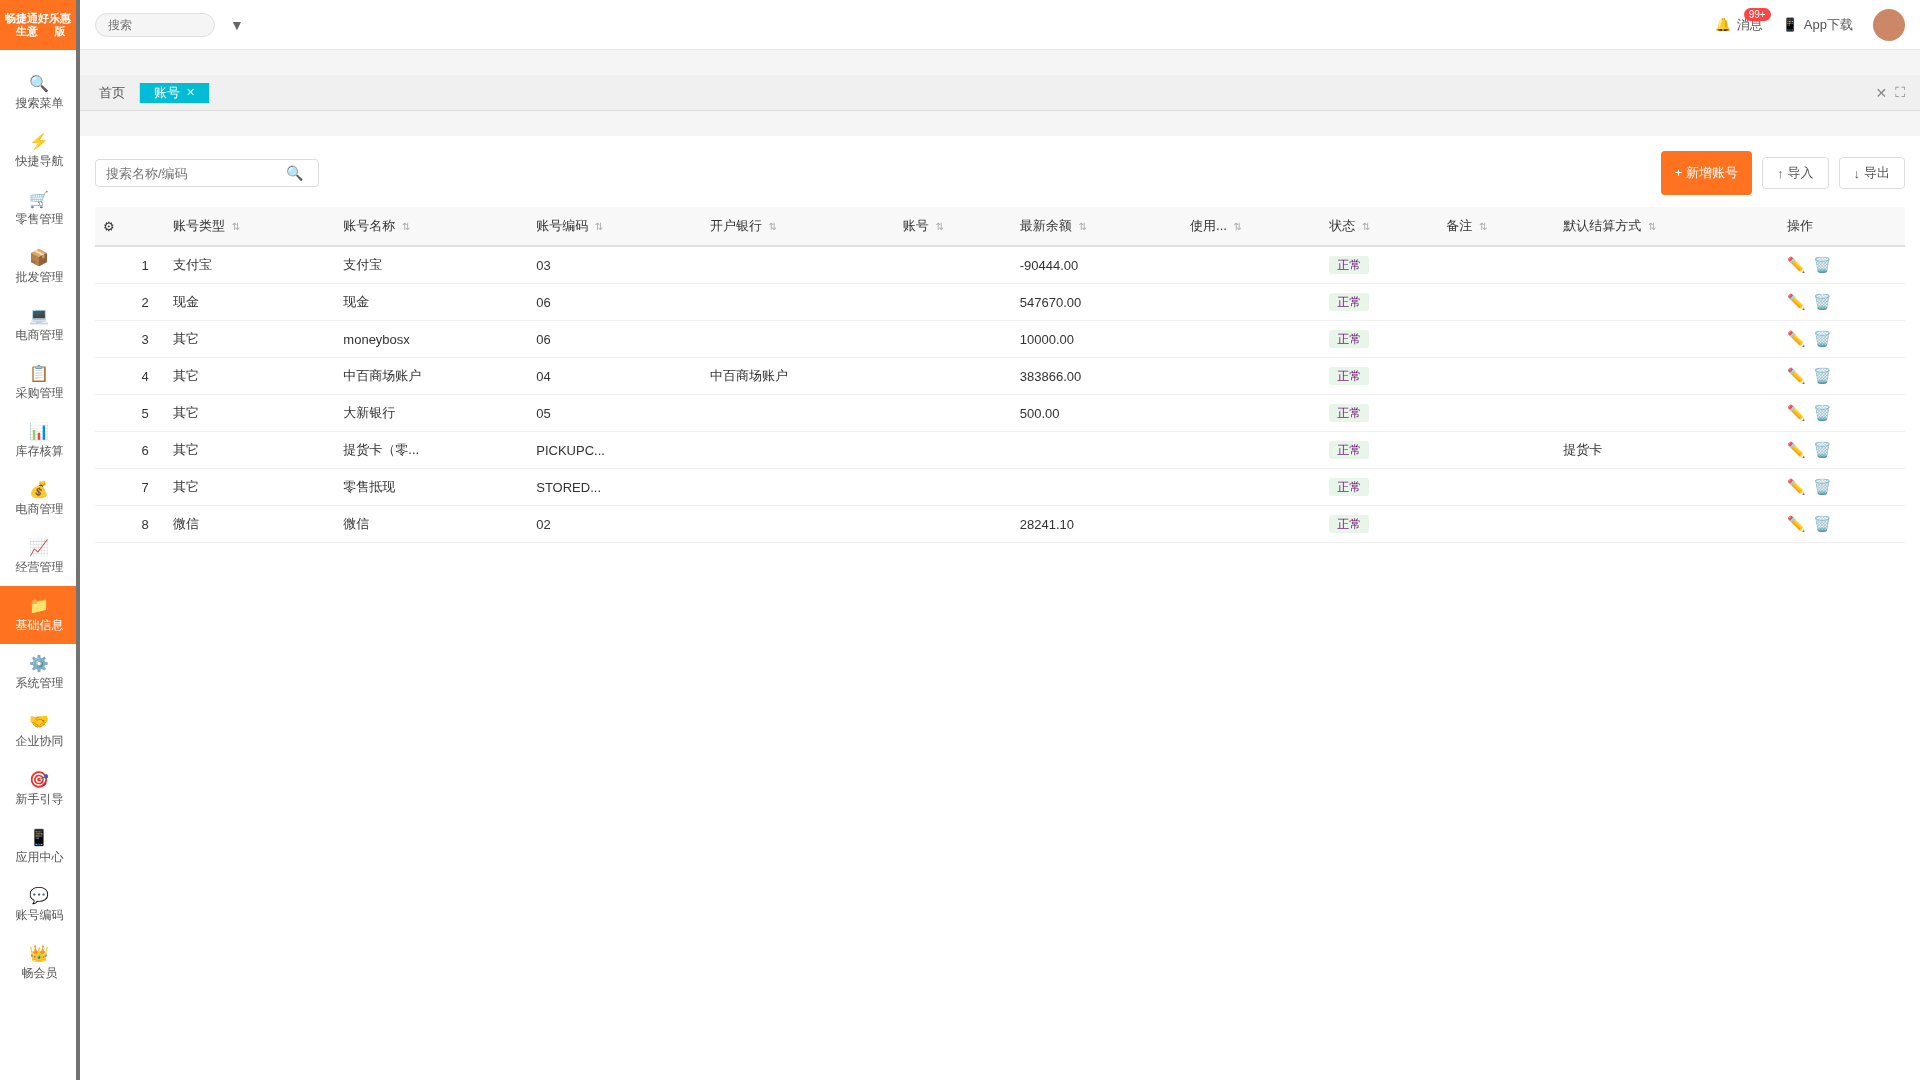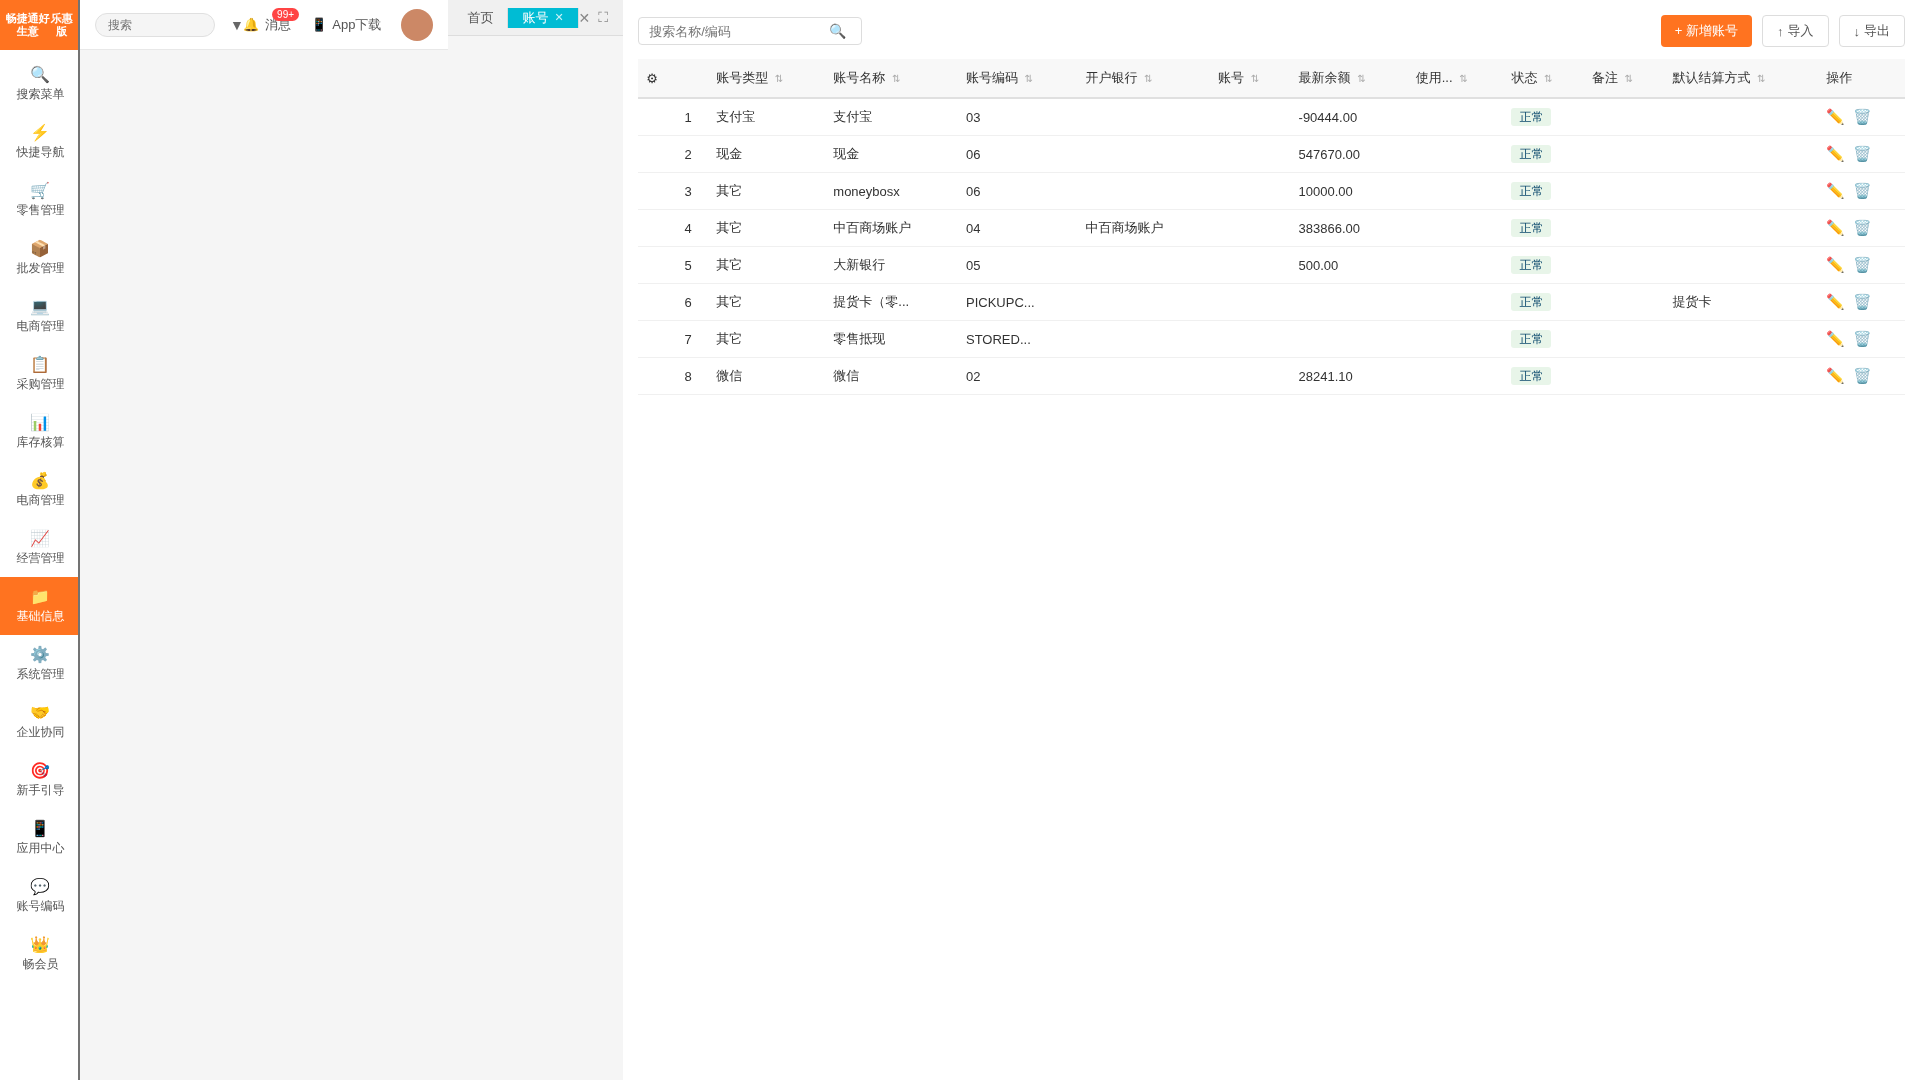--- a/index.html
+++ b/index.html
@@ -4,22 +4,23 @@
   <style>
     * { box-sizing: border-box; margin: 0; padding: 0; }
     body { font-family: 'Microsoft YaHei', sans-serif; font-size: 13px; background: #f5f5f5; display: flex; height: 1080px; width: 1920px; overflow: hidden; }
 
     
     .sidebar {
       width: 80px;
       background: #fff;
       display: flex;
       flex-direction: column;
-      border-right: 2px solid #737373;
+      border-right: 4px solid #737373;
       flex-shrink: 0;
+      gap: 9px;
     }
     .sidebar-logo {
       background: #ff7320;
       height: 50px;
       display: flex;
       align-items: center;
       justify-content: center;
       color: #fff;
       font-size: 12px;
       font-weight: bold;
@@ -47,22 +48,23 @@
       border-left: 3px solid transparent;
       min-height: 44px;
     }
     .sidebar-item.active { background: #ff7320; color: #fff; border-left-color: #ff7320; }
     .sidebar-item .icon { font-size: 16px; margin-bottom: 2px; }
 
     
     .main {
       flex: 1;
       display: flex;
-      flex-direction: row;
+      flex-direction: column;
       overflow: hidden;
+      gap: 25px;
     }
 
     
     .top-header {
       height: 50px;
       background: #fff;
       display: flex;
       align-items: center;
       justify-content: space-between;
       padding: 0 15px;
@@ -210,21 +212,21 @@
     .toolbar-right {
       display: flex;
       align-items: center;
       gap: 10px;
     }
     .btn-add {
       background: #ff7320;
       color: #fff;
       border: none;
       border-radius: 4px;
-      padding: 7px 14px;
+      padding: 13px 14px;
       cursor: pointer;
       font-size: 13px;
       white-space: nowrap;
     }
     .btn-import, .btn-export {
       background: #fff;
       border: 1px solid #ddd;
       border-radius: 4px;
       padding: 6px 14px;
       cursor: pointer;
@@ -258,21 +260,21 @@
       border-bottom: 1px solid #f0f0f0;
     }
     .data-table td {
       padding: 9px 8px;
       color: #333;
       white-space: nowrap;
     }
     .td-num { color: #666; text-align: center; width: 40px; }
     .status-badge {
       background: #e8f5e9;
-      color: #0c4a6e;
+      color: #701a75;
       border-radius: 3px;
       padding: 2px 8px;
       font-size: 12px;
     }
     .action-icons {
       display: flex;
       gap: 8px;
     }
     .action-icon {
       cursor: pointer;

